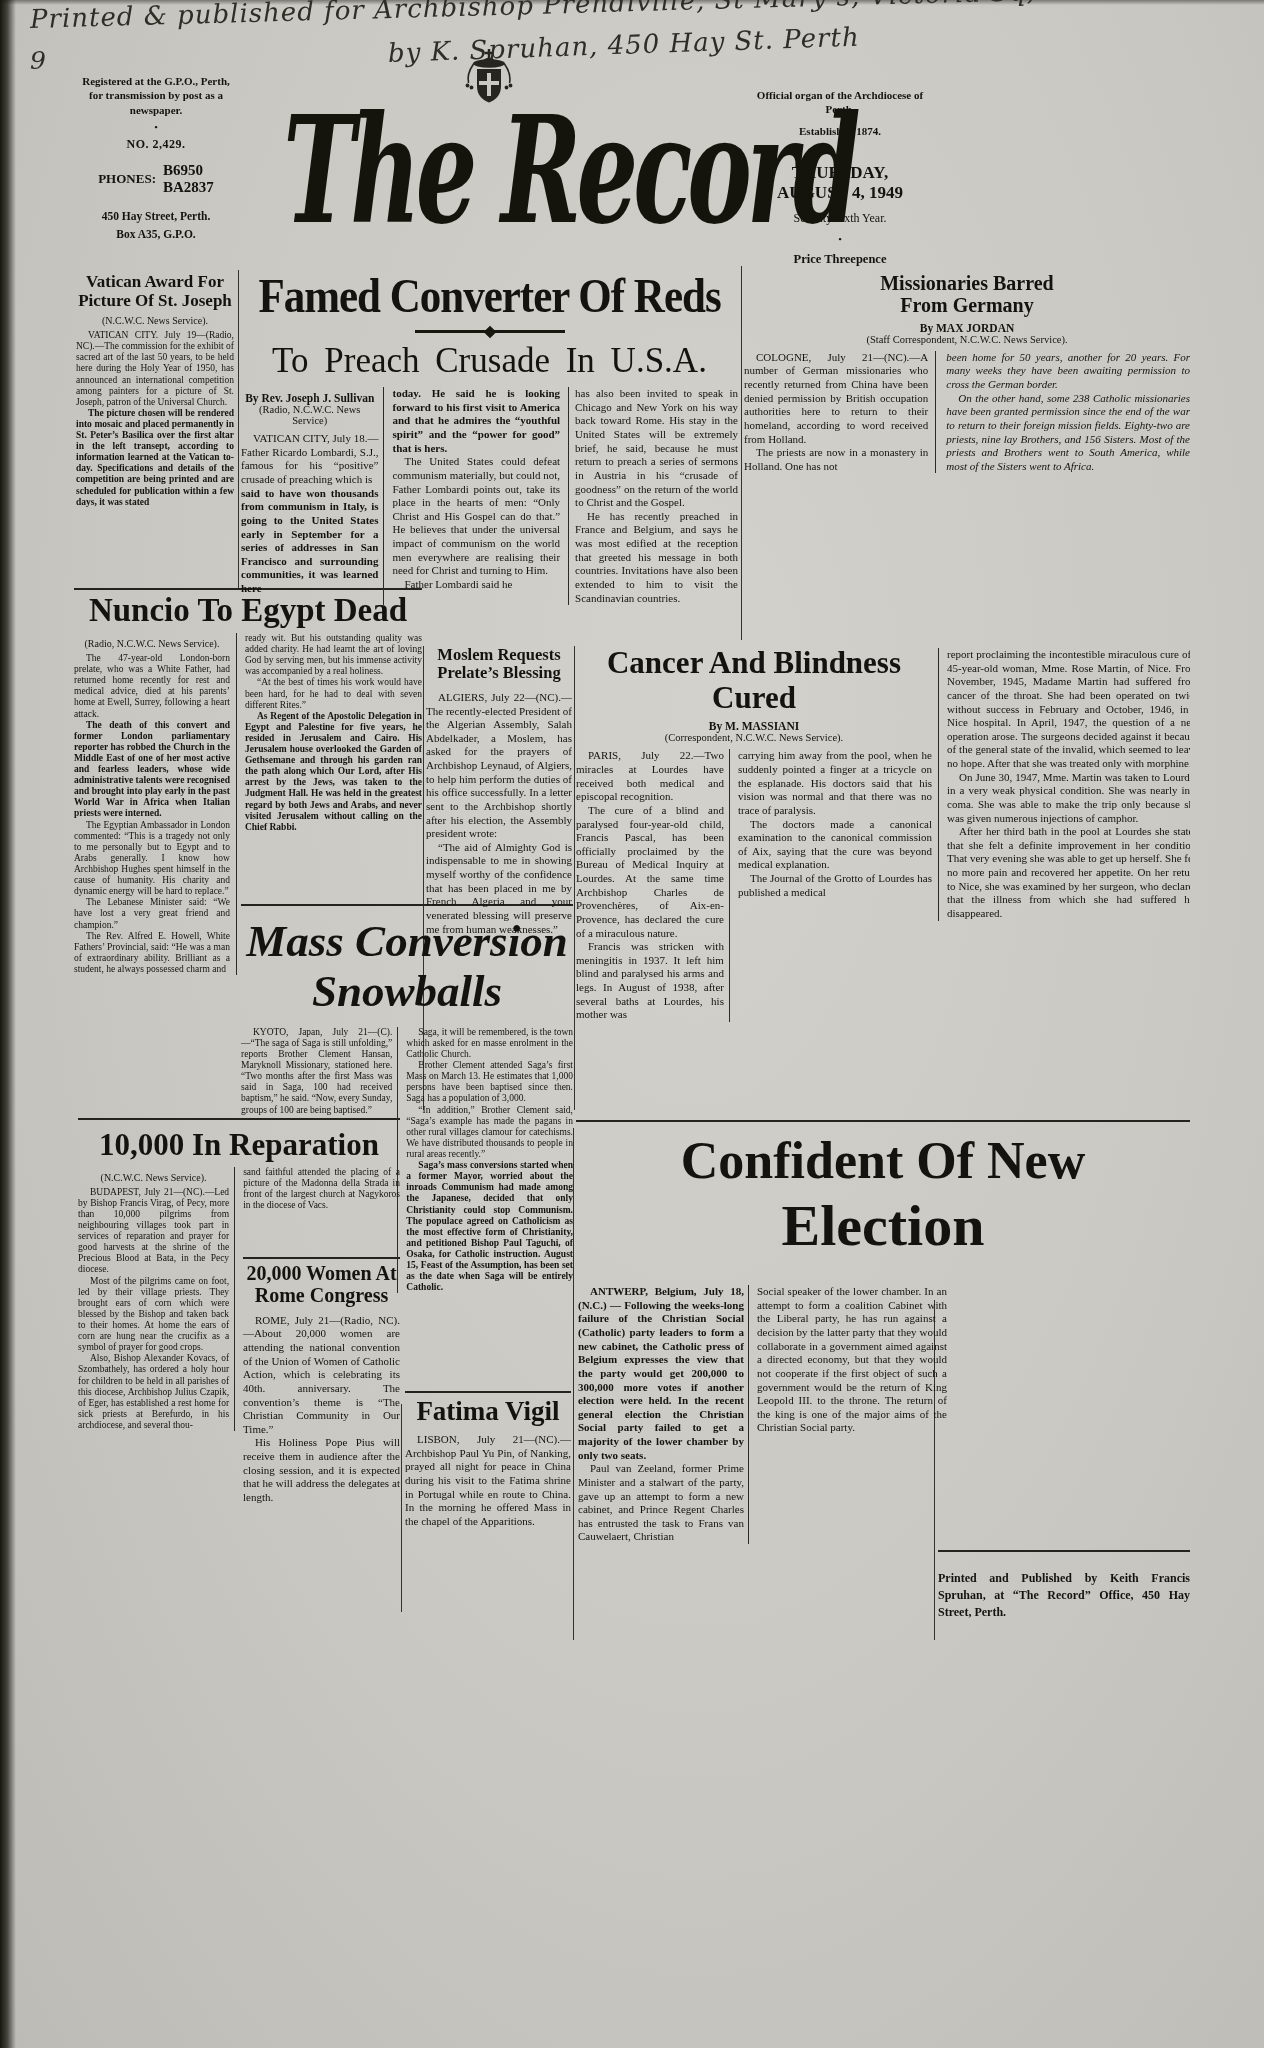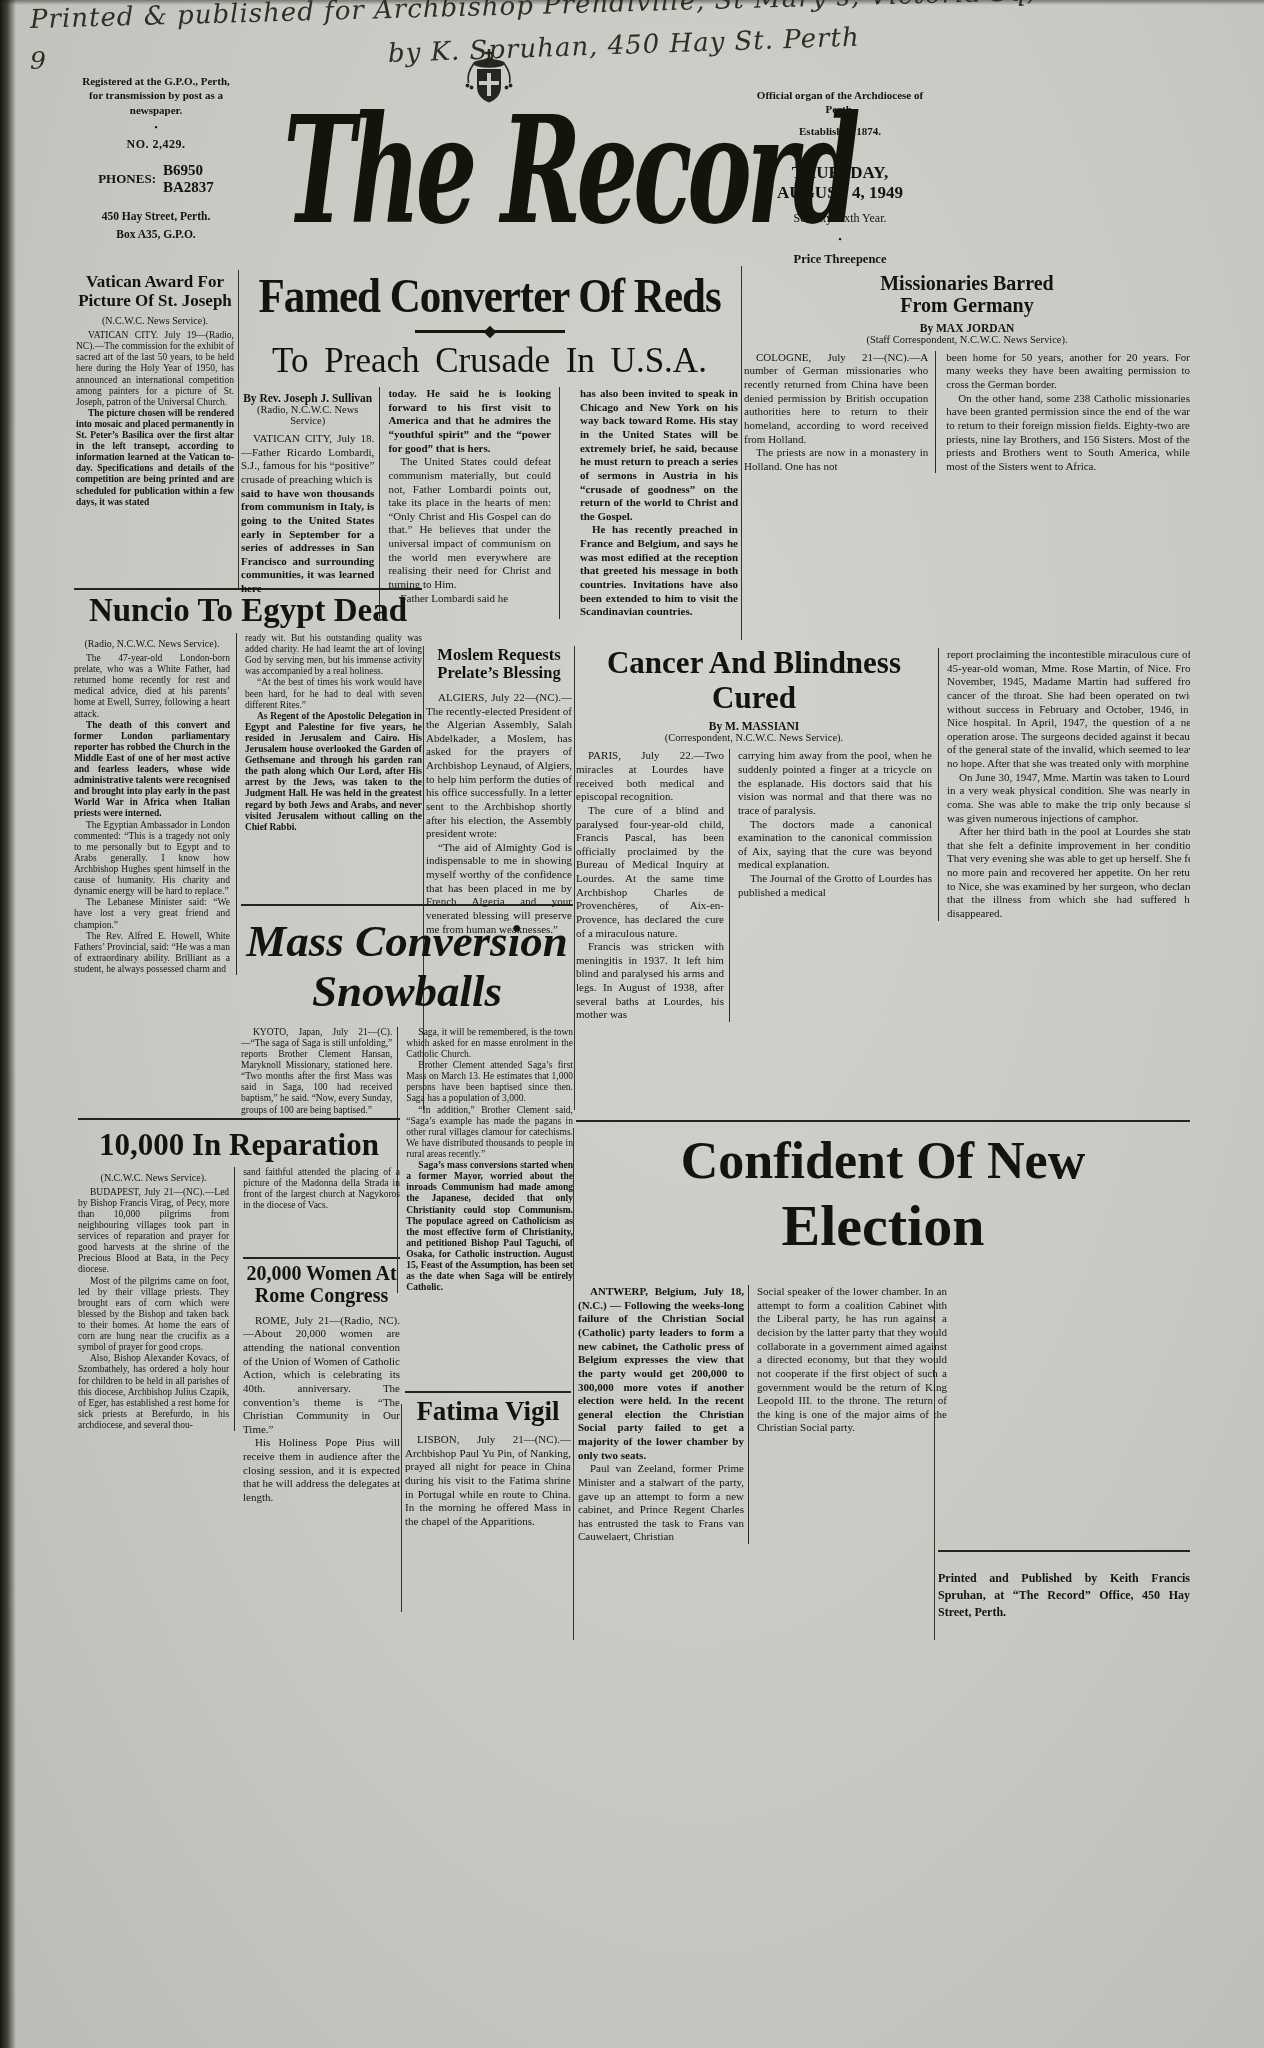--- a/index.html
+++ b/index.html
@@ -53,27 +53,27 @@
   #sec-vatican{left:76px;top:272px;width:158px;height:316px;overflow:hidden;}
   #sec-vatican .hl{font-size:17px;}
   #sec-famed{left:241px;top:264px;width:497px;height:380px;overflow:hidden;}
   .famed-hl{font-size:43px;letter-spacing:-1px;transform:scaleY(1.15);transform-origin:top;margin-top:4px;}
   .famed-orn{width:150px;height:3px;background:#17160f;margin:14px auto 8px;position:relative;}
   .famed-orn:before{content:"";position:absolute;left:50%;top:50%;width:9px;height:9px;background:#17160f;transform:translate(-50%,-50%) rotate(45deg);}
   .famed-sub{font-size:35px;font-weight:normal;text-align:center;word-spacing:7px;margin:0;}
   #sec-famed .cols{margin-top:6px;}
   .famed-c1{width:146px;padding-right:5px;}
   .famed-c2{width:178px;padding:0 8px;}
-  .famed-c3{width:173px;padding-left:20px;font-weight:bold;}
+  .famed-c3{width:173px;padding-left:6px;}
 
   #sec-missionaries{left:744px;top:272px;width:446px;height:344px;overflow:hidden;}
   #sec-missionaries .hl{font-size:20px;}
   #sec-missionaries .byline2{max-width:240px;}
   .mis-c1{width:192px;padding-right:7px;}
-  .mis-c2{width:254px;padding-left:10px;}
+  .mis-c2{width:254px;padding-left:10px;font-style:italic;}
 
   #sec-nuncio{left:74px;top:592px;width:348px;height:524px;overflow:hidden;}
   .nuncio-hl{font-size:33px;}
   #sec-nuncio .cols{margin-top:4px;}
   .nuncio-c1{width:163px;padding-right:6px;}
   .nuncio-c2{width:185px;padding-left:8px;}
 
   #sec-moslem{left:426px;top:646px;width:146px;height:466px;overflow:hidden;}
   #sec-moslem .hl{font-size:16.5px;}
   #sec-moslem .body{margin-top:8px;}

